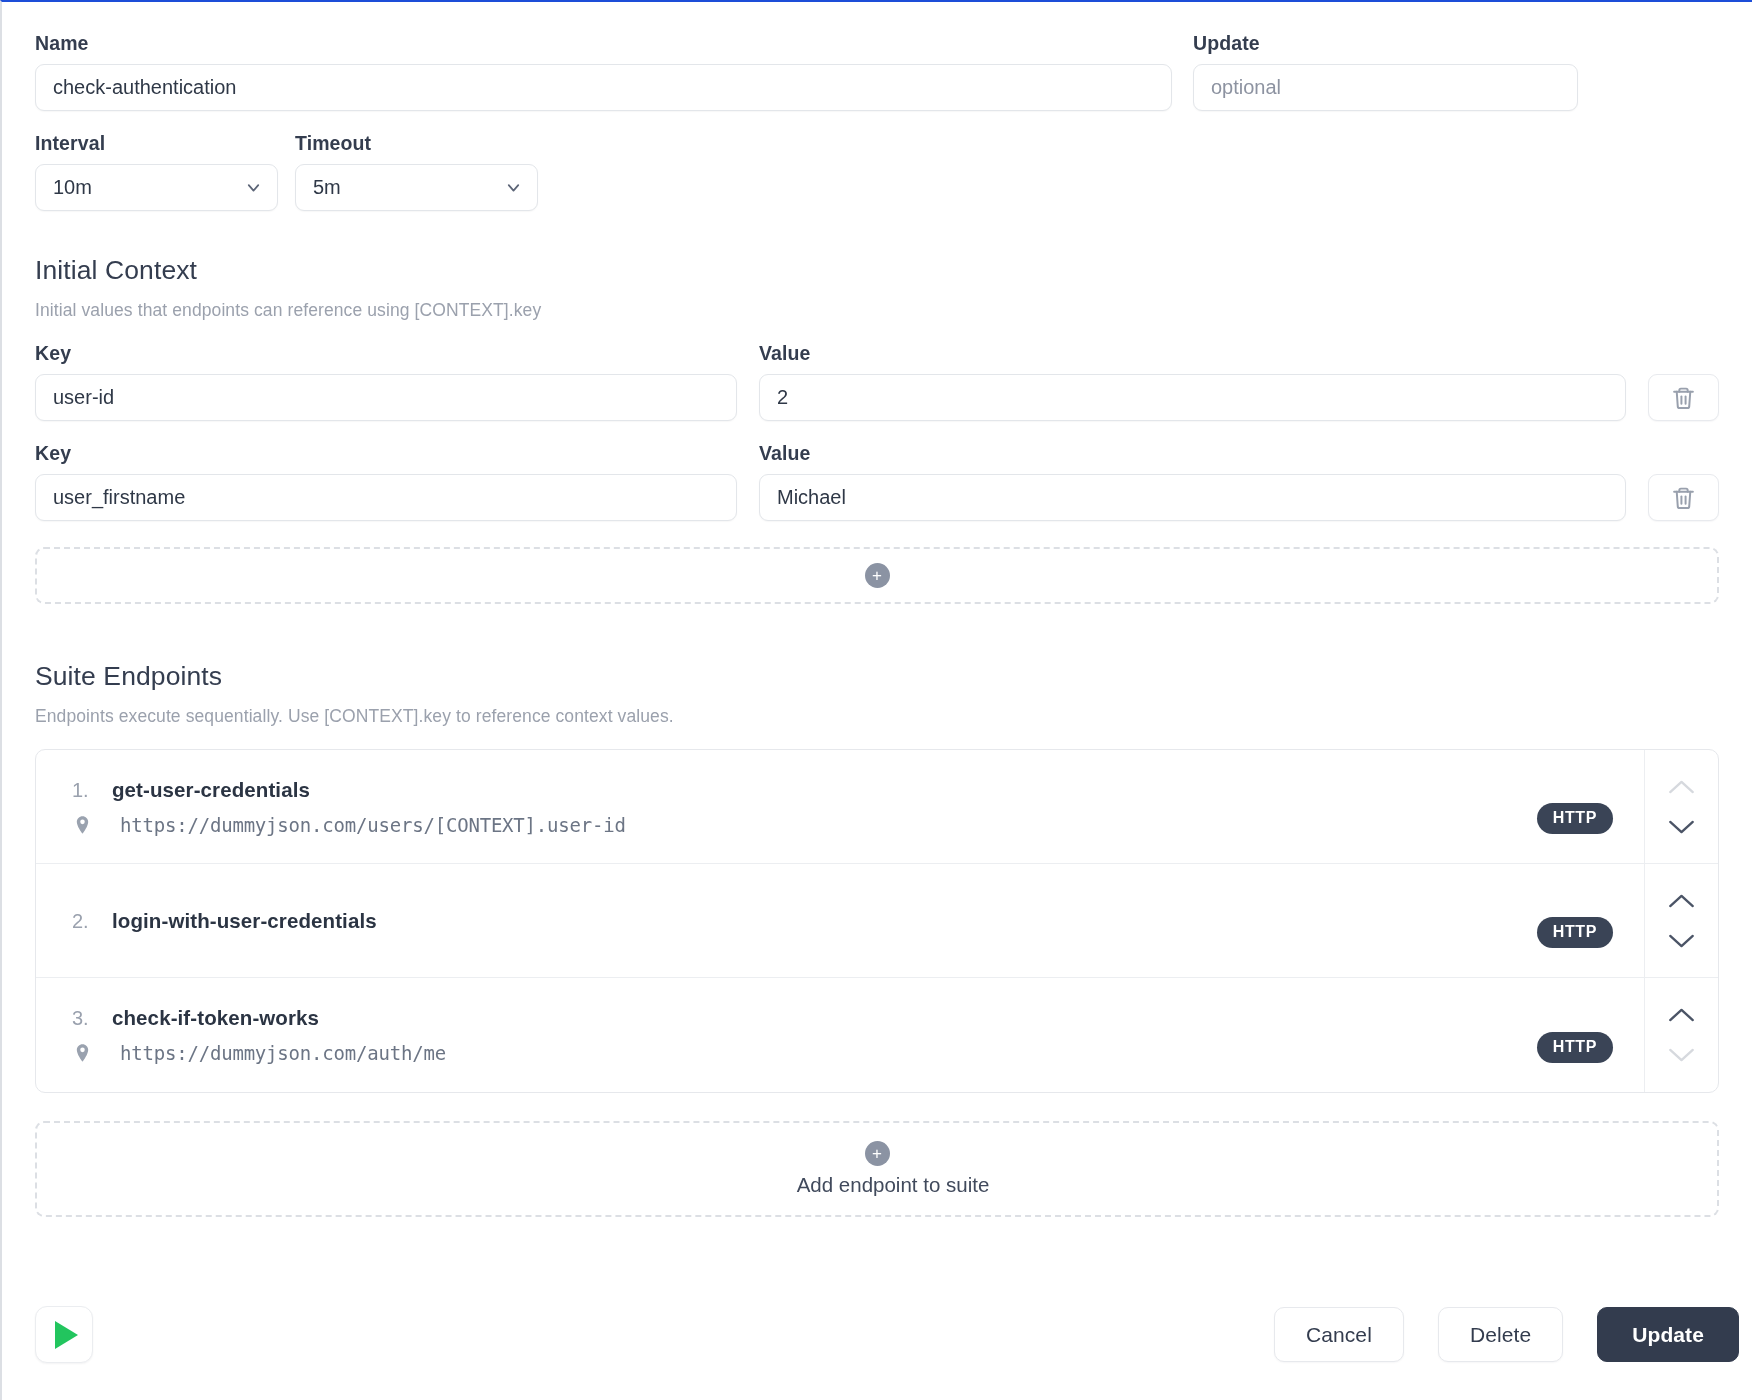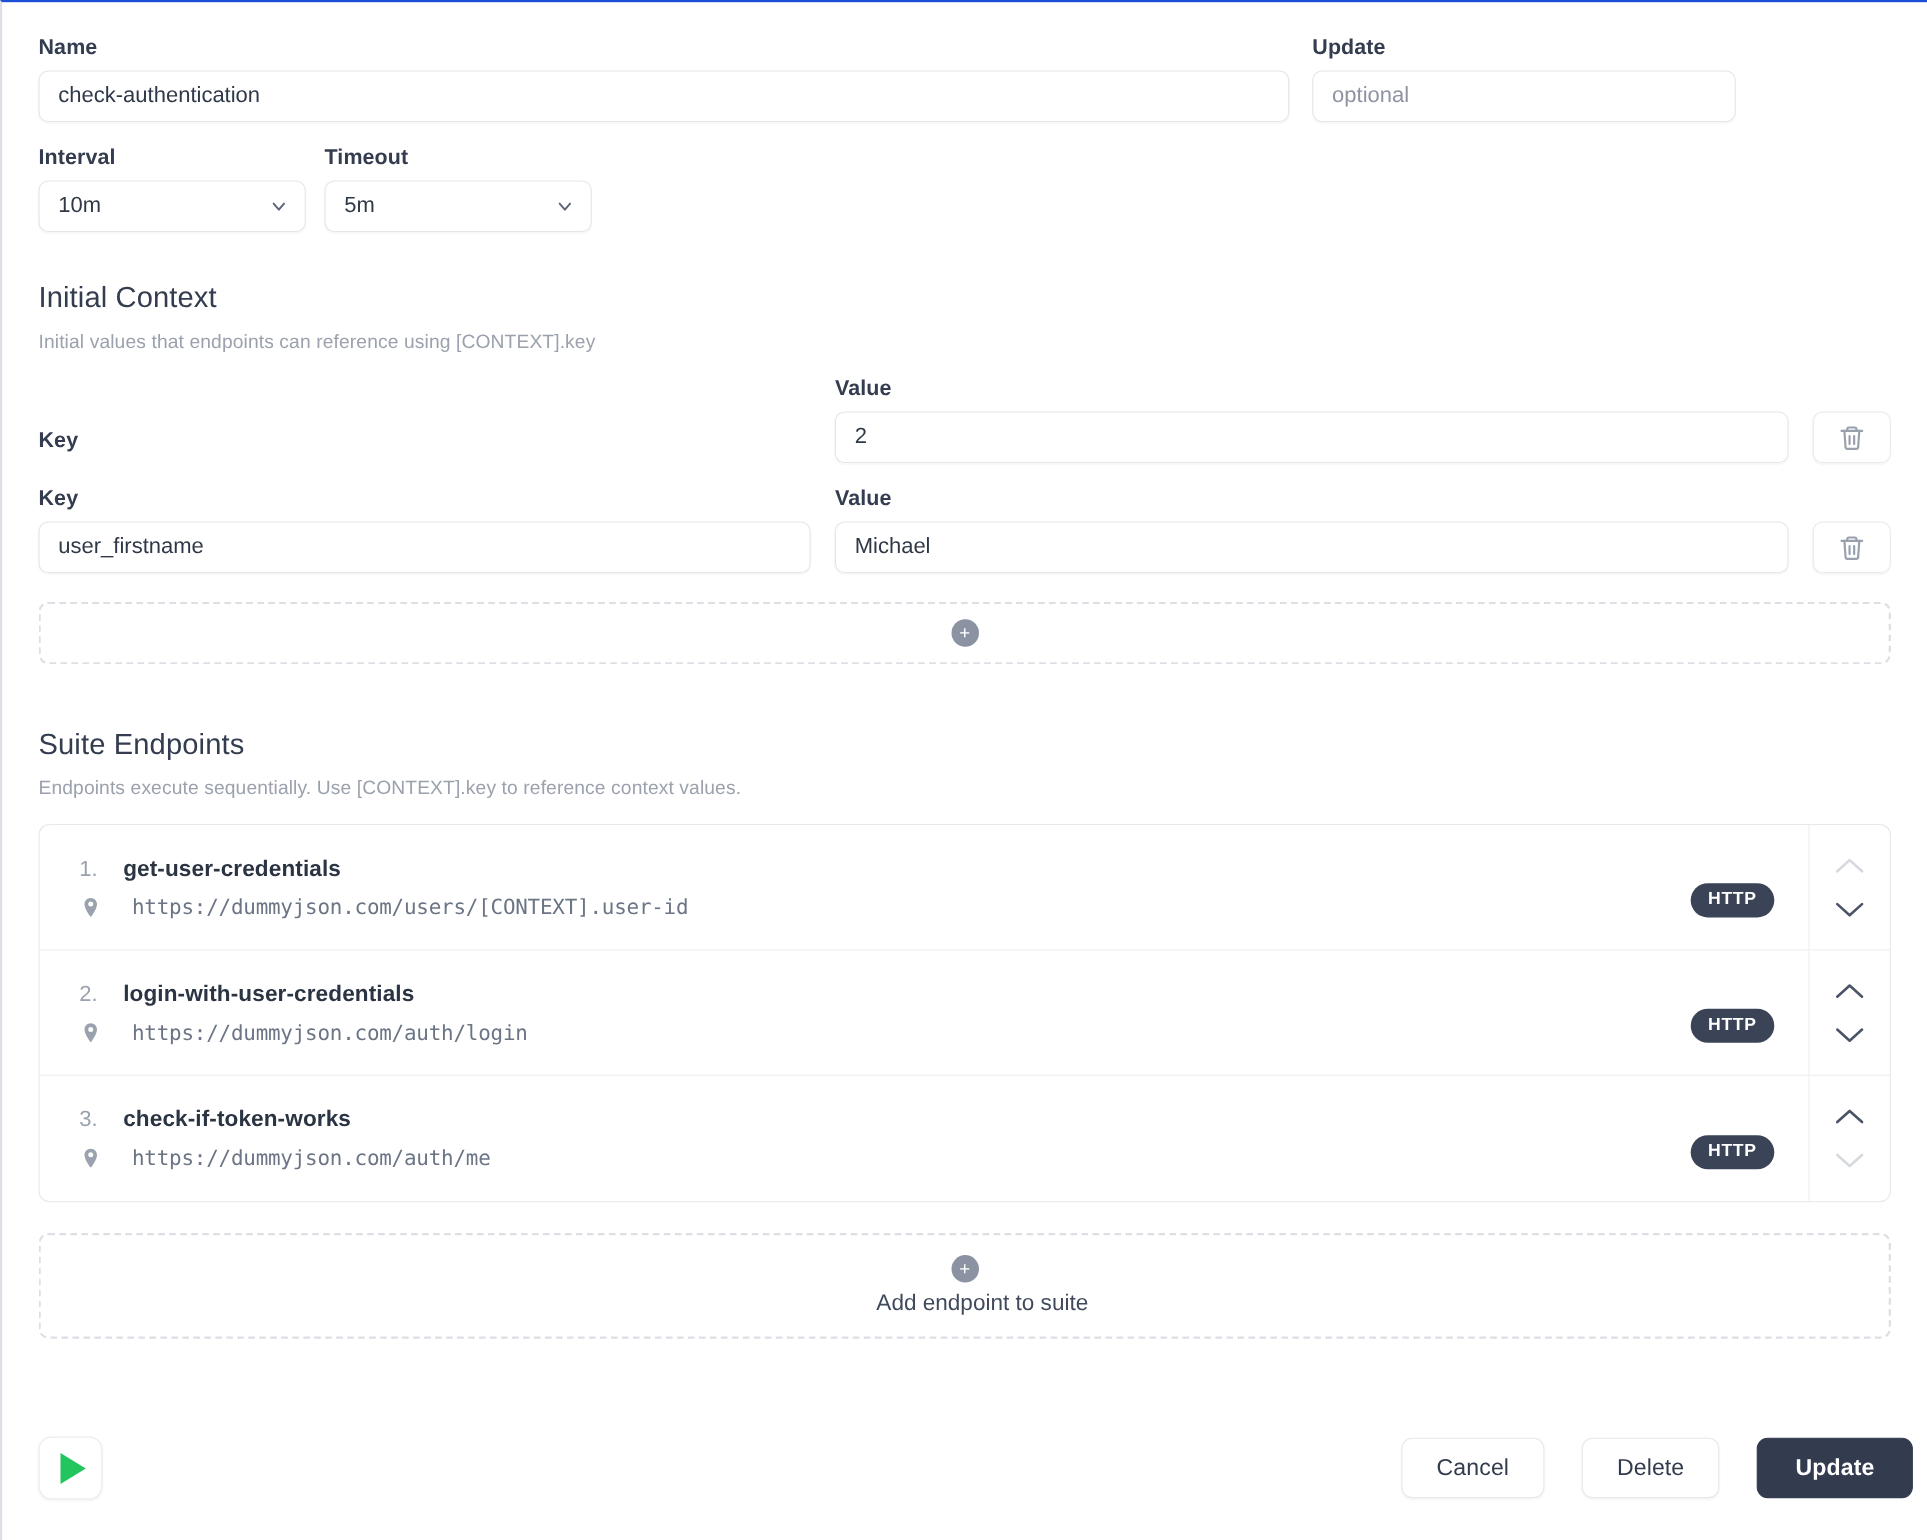--- a/index.html
+++ b/index.html
@@ -329,20 +329,21 @@
     </div>
   </div>
 
   <div class="sec-context">
     <div class="sec-title">Initial Context</div>
     <div class="sec-sub">Initial values that endpoints can reference using [CONTEXT].key</div>
 
     <div class="kv-row">
       <div class="kv-key">
         <span class="lbl">Key</span>
+        <div class="field">user-id</div>
       </div>
       <div class="kv-val">
         <span class="lbl">Value</span>
         <div class="field">2</div>
       </div>
       <div class="kv-del">
         <div class="icon-btn">
           <svg class="trash" viewBox="0 0 24 24" fill="none" stroke="currentColor" stroke-width="1.9" stroke-linecap="round" stroke-linejoin="round">
             <polyline points="3 6 21 6"></polyline>
             <path d="M8 6V4.5a1.5 1.5 0 0 1 1.5-1.5h5A1.5 1.5 0 0 1 16 4.5V6"></path>
@@ -412,26 +413,20 @@
             </svg>
         </div>
       </div>
 
       <div class="ep-row">
         <div class="ep-main">
           <div class="ep-title-line">
             <span class="ep-num">2.</span>
             <span class="ep-name">login-with-user-credentials</span>
           </div>
-          <div class="ep-url-line">
-            <svg class="pin" viewBox="0 0 24 24" fill="currentColor">
-              <path d="M12 2C8.4 2 5.5 4.9 5.5 8.5c0 4.6 5.4 12 6.1 12.9a.5.5 0 0 0 .8 0c.7-.9 6.1-8.3 6.1-12.9C18.5 4.9 15.6 2 12 2zm0 9a2.6 2.6 0 1 1 0-5.2 2.6 2.6 0 0 1 0 5.2z"></path>
-            </svg>
-            <span class="ep-url">https://dummyjson.com/auth/login</span>
-          </div>
         </div>
         <div class="ep-badge-cell">
           <span class="badge">HTTP</span>
         </div>
         <div class="ep-arrows">
           <svg class="arrow-up" viewBox="0 0 24 14" fill="none" stroke="currentColor" stroke-width="2.1" stroke-linecap="round" stroke-linejoin="round">
               <polyline points="2 11.5 12 2.5 22 11.5"></polyline>
             </svg>
           <svg class="arrow-dn" viewBox="0 0 24 14" fill="none" stroke="currentColor" stroke-width="2.1" stroke-linecap="round" stroke-linejoin="round">
               <polyline points="2 2.5 12 11.5 22 2.5"></polyline>

